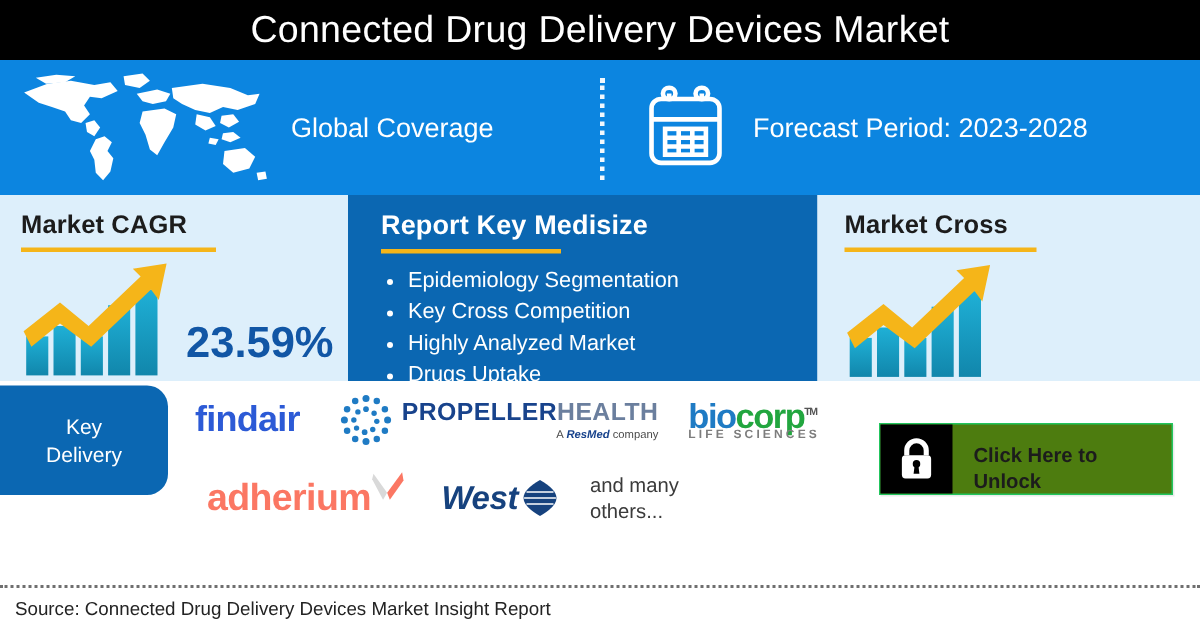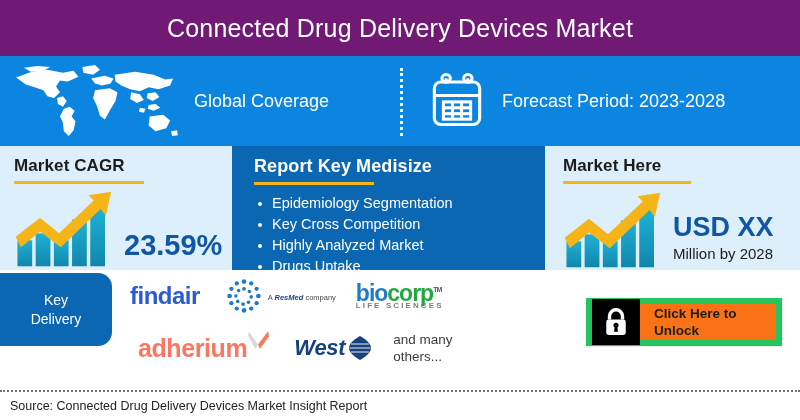--- a/index.html
+++ b/index.html
@@ -6,21 +6,21 @@
   body {
     width: 800px; height: 420px;
     font-family: "Liberation Sans", sans-serif;
     background: #ffffff;
     overflow: hidden;
   }
   .infographic { position: relative; width: 800px; height: 420px; background:#fff; }
 
   
   .header {
-    height: 56px; background: #701a75;
+    height: 40px; background: #000000;
     display: flex; align-items: center; justify-content: center;
   }
   .header-title {
     color: #fff; font-size: 25px; font-weight: 400; letter-spacing: .2px;
   }
 
   
   .banner {
     height: 90px; background: #0c85e0;
     display: flex; align-items: center; position: relative;
@@ -124,22 +124,22 @@
   
   .phillips { line-height: 16px; color:#6b7f9e; font-size: 14px; margin-right: 24px; }
   .phillips div { letter-spacing:.2px; }
   
   .others { font-size: 13.5px; color:#3b3b3b; line-height: 17px; }
 
   
   .unlock {
     position: absolute; right: 18px; top: 28px;
     width: 196px; height: 48px;
-    border: 6px solid #22c55e; background:#f97316;
-    display: flex; align-items: center;
+    border: 1px solid #22c55e; background:#4d7c0f;
+    display: flex; align-items: flex-end;
     box-shadow: 1px 1px 0 rgba(0,0,0,.08);
   }
   .unlock-icon {
     width: 48px; height: 46px; background:#000;
     display:flex; align-items:center; justify-content:center; flex: 0 0 48px;
   }
   .unlock-label {
     font-size: 13.5px; font-weight: bold; color:#1c1c1c;
     line-height: 17px; padding-left: 14px;
   }
@@ -251,42 +251,38 @@
       <div class="underline"></div>
       <ul class="bullets">
         <li>Epidemiology Segmentation</li>
         <li>Key Cross Competition</li>
         <li>Highly Analyzed Market</li>
         <li>Drugs Uptake</li>
       </ul>
     </div>
 
     <div class="panel panel-right">
-      <div class="panel-title">Market Here</div>
+      <div class="panel-title">Market Cross</div>
       <div class="underline"></div>
       <div class="stat-row">
         <div class="growth-wrap">
           <svg viewBox="0 0 120 90" width="104" height="80" aria-hidden="true">
             <defs>
               <linearGradient id="barg2" x1="0" y1="0" x2="0" y2="1">
                 <stop offset="0" stop-color="#1fb0d6"></stop>
                 <stop offset="1" stop-color="#1186ab"></stop>
               </linearGradient>
             </defs>
             <rect x="4" y="58" width="17" height="30" fill="url(#barg2)"></rect>
             <rect x="25" y="50" width="17" height="38" fill="url(#barg2)"></rect>
             <rect x="46" y="58" width="17" height="30" fill="url(#barg2)"></rect>
             <rect x="67" y="34" width="17" height="54" fill="url(#barg2)"></rect>
             <rect x="88" y="22" width="17" height="66" fill="url(#barg2)"></rect>
             <path d="M2 54 L30 32 L52 50 L92 12 L86 6 L112 2 L106 30 L100 22 L54 66 L30 48 L8 66 Z" fill="#f5b519"></path>
           </svg>
-        </div>
-        <div class="stat-text">
-          <div class="size-value">USD XX</div>
-          <div class="size-sub">Million by 2028</div>
         </div>
       </div>
     </div>
   </div>
 
   <div class="companies">
     <div class="key-box">
       <div>
         <div>Key</div>
         <div>Delivery</div>
@@ -320,20 +316,23 @@
                 <circle cx="28" cy="21" r="2"></circle>
                   <circle cx="25" cy="27" r="2"></circle>
                 <circle cx="19" cy="29" r="2.1"></circle>
                   <circle cx="13" cy="26" r="2"></circle>
                 <circle cx="11" cy="20" r="2"></circle>
                   <circle cx="14" cy="14" r="2"></circle>
               </g>
             </svg>
           </div>
           <div class="prop-text">
+            <div class="prop-name">
+              <span class="a">PROPELLER</span><span class="b">HEALTH</span>
+            </div>
             <div class="prop-sub"><span>A </span><b>ResMed</b><span> company</span></div>
           </div>
         </div>
 
         <div class="biocorp">
           <div class="bio-word">
             <span class="bio">bio</span><span class="corp">corp</span><span class="bio-tm">TM</span>
           </div>
           <div class="bio-sub">LIFE SCIENCES</div>
         </div>

